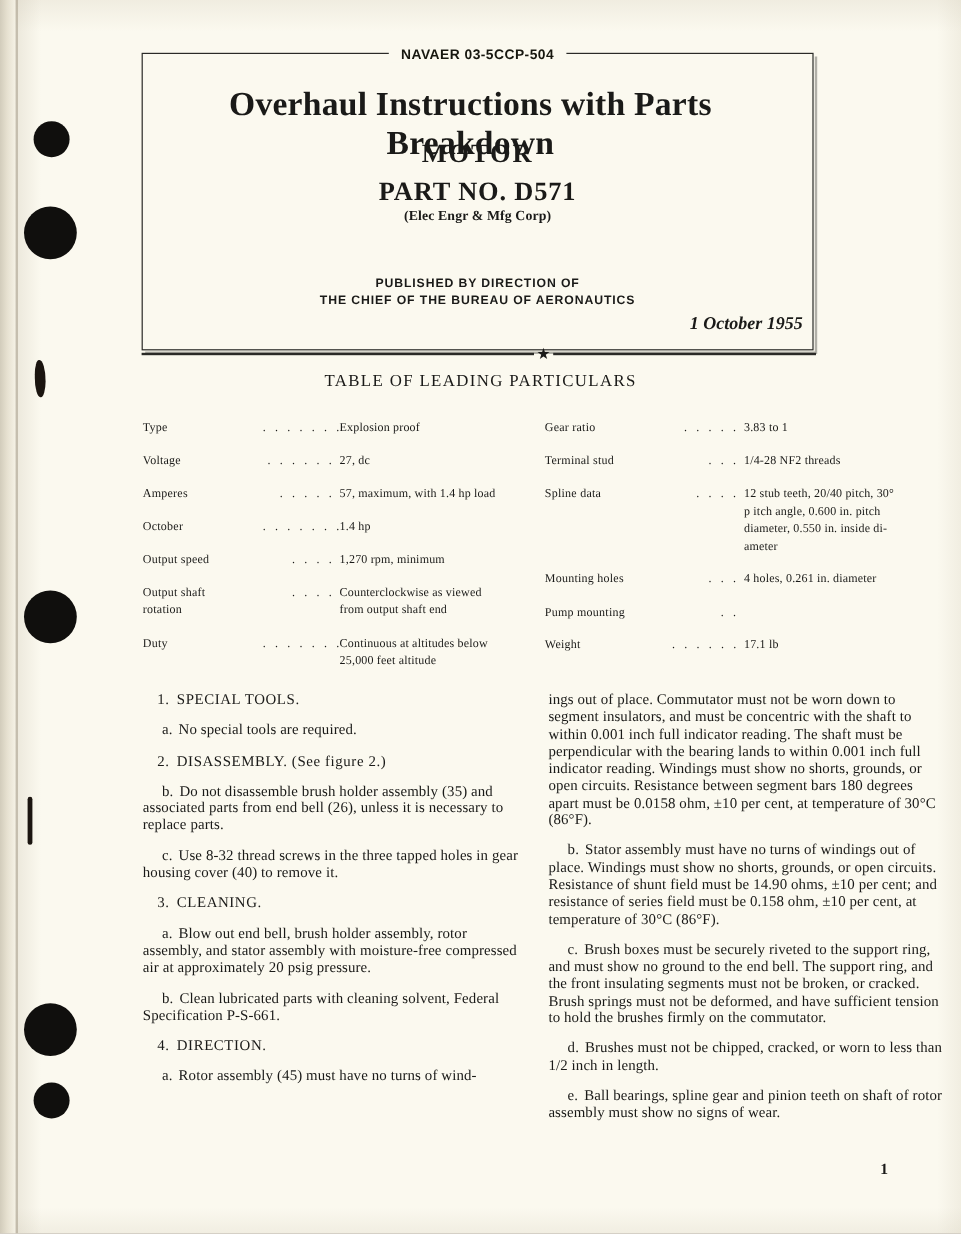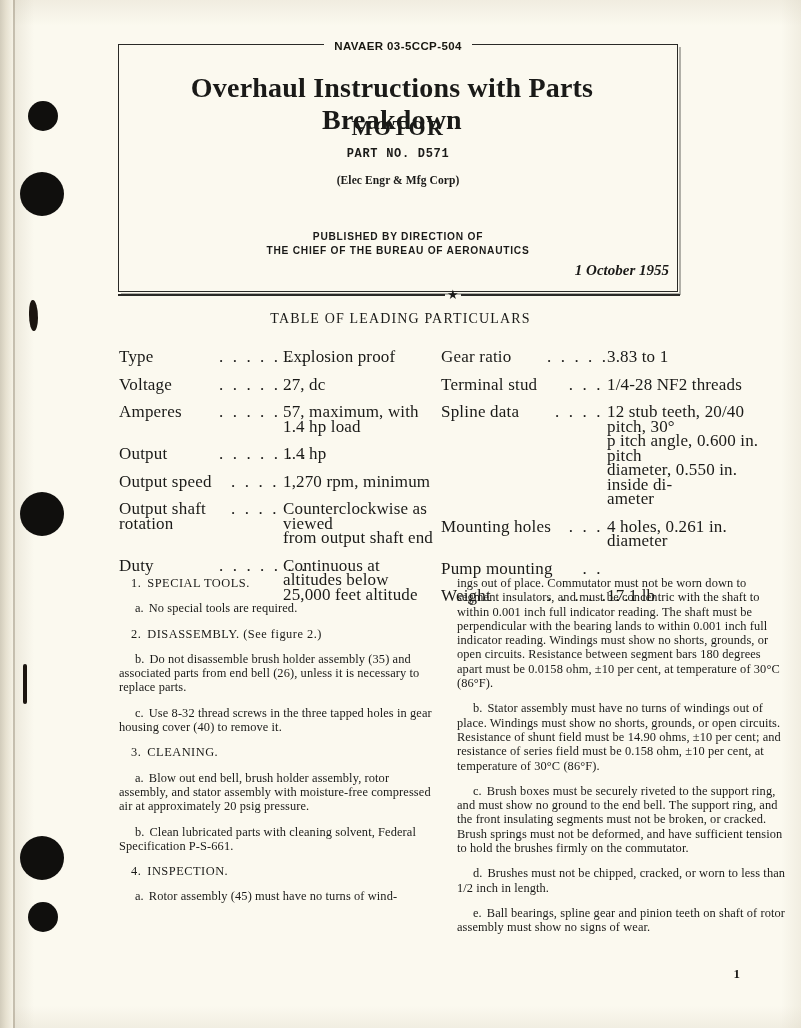--- a/index.html
+++ b/index.html
@@ -107,24 +107,23 @@
     text-align: center;
     font-size: 22px;
     font-weight: 700;
     letter-spacing: 1.6px;
   }
   .doc-partno {
     position: absolute;
     left: 0; right: 0;
     top: 102px;
     text-align: center;
-    font-size: 12px;
+    font-size: 22px;
     font-weight: 700;
     letter-spacing: .7px;
-    font-family: Liberation Mono, monospace;
   }
   .doc-maker {
     position: absolute;
     left: 0; right: 0;
     top: 129px;
     text-align: center;
     font-size: 11.5px;
     font-weight: 700;
     letter-spacing: .1px;
   }
@@ -167,25 +166,25 @@
     left: 0; right: 0;
     top: 311px;
     text-align: center;
     font-size: 14px;
     letter-spacing: 1.15px;
   }
 
   .tlp {
     position: absolute;
     top: 350px;
-    font-size: 17px;
+    font-size: 10px;
     line-height: 14.5px;
   }
   .tlp.col-left  { left: 119px; width: 322px; }
-  .tlp.col-right { left: 441px; width: 330px; font-family: Liberation Serif, serif; }
+  .tlp.col-right { left: 454px; width: 330px; font-family: Liberation Serif, serif; }
 
   .tlp-row {
     display: flex;
     align-items: flex-start;
     margin-bottom: 13px;
   }
   .tlp-label {
     flex: 0 0 auto;
     white-space: pre;
     letter-spacing: .2px;
@@ -300,21 +299,21 @@
         </div>
       </div>
       <div class="tlp-row">
         <div class="tlp-label">Amperes</div>
         <div class="tlp-dots">. . . . .</div>
         <div class="tlp-value">
           <span class="cont">57, maximum, with 1.4 hp load</span>
         </div>
       </div>
       <div class="tlp-row">
-        <div class="tlp-label">Output</div>
+        <div class="tlp-label">October</div>
         <div class="tlp-dots">. . . . . . .</div>
         <div class="tlp-value">
           <span class="cont">1.4 hp</span>
         </div>
       </div>
       <div class="tlp-row">
         <div class="tlp-label">Output speed</div>
         <div class="tlp-dots">. . . .</div>
         <div class="tlp-value">
           <span class="cont">1,270 rpm, minimum</span>
@@ -385,21 +384,21 @@
 
   <div class="body-col left" id="body-left">
       <p class="sect-head"><span class="num">1.</span><span>SPECIAL TOOLS.</span></p>
       <p class="para"><span class="ltr">a.</span><span>No special tools are required.</span></p>
       <p class="sect-head"><span class="num">2.</span><span>DISASSEMBLY.  (See figure 2.)</span></p>
       <p class="para"><span class="ltr">b.</span><span>Do not disassemble brush holder assembly (35) and associated parts from end bell (26), unless it is necessary to replace parts.</span></p>
       <p class="para"><span class="ltr">c.</span><span>Use 8-32 thread screws in the three tapped holes in gear housing cover (40) to remove it.</span></p>
       <p class="sect-head"><span class="num">3.</span><span>CLEANING.</span></p>
       <p class="para"><span class="ltr">a.</span><span>Blow out end bell, brush holder assembly, rotor assembly, and stator assembly with moisture-free compressed air at approximately 20 psig pressure.</span></p>
       <p class="para"><span class="ltr">b.</span><span>Clean lubricated parts with cleaning solvent, Federal Specification P-S-661.</span></p>
-      <p class="sect-head"><span class="num">4.</span><span>INSPECTION.</span></p>
+      <p class="sect-head"><span class="num">4.</span><span>DIRECTION.</span></p>
       <p class="para"><span class="ltr">a.</span><span>Rotor assembly (45) must have no turns of wind-</span></p>
     </div>
   <div class="body-col right" id="body-right">
       <p class="para noindent"><span>ings out of place.  Commutator must not be worn down to segment insulators, and must be concentric with the shaft to within 0.001 inch full indicator reading.  The shaft must be perpendicular with the bearing lands to within 0.001 inch full indicator reading.  Windings must show no shorts, grounds, or open circuits.  Resistance between segment bars 180 degrees apart must be 0.0158 ohm, ±10 per cent, at temperature of 30°C (86°F).</span></p>
       <p class="para"><span class="ltr">b.</span><span>Stator assembly must have no turns of windings out of place.  Windings must show no shorts, grounds, or open circuits.  Resistance of shunt field must be 14.90 ohms, ±10 per cent; and resistance of series field must be 0.158 ohm, ±10 per cent, at temperature of 30°C (86°F).</span></p>
       <p class="para"><span class="ltr">c.</span><span>Brush boxes must be securely riveted to the support ring, and must show no ground to the end bell. The support ring, and the front insulating segments must not be broken, or cracked.  Brush springs must not be deformed, and have sufficient tension to hold the brushes firmly on the commutator.</span></p>
       <p class="para"><span class="ltr">d.</span><span>Brushes must not be chipped, cracked, or worn to less than 1/2 inch in length.</span></p>
       <p class="para"><span class="ltr">e.</span><span>Ball bearings, spline gear and pinion teeth on shaft of rotor assembly must show no signs of wear.</span></p>
     </div>
 

